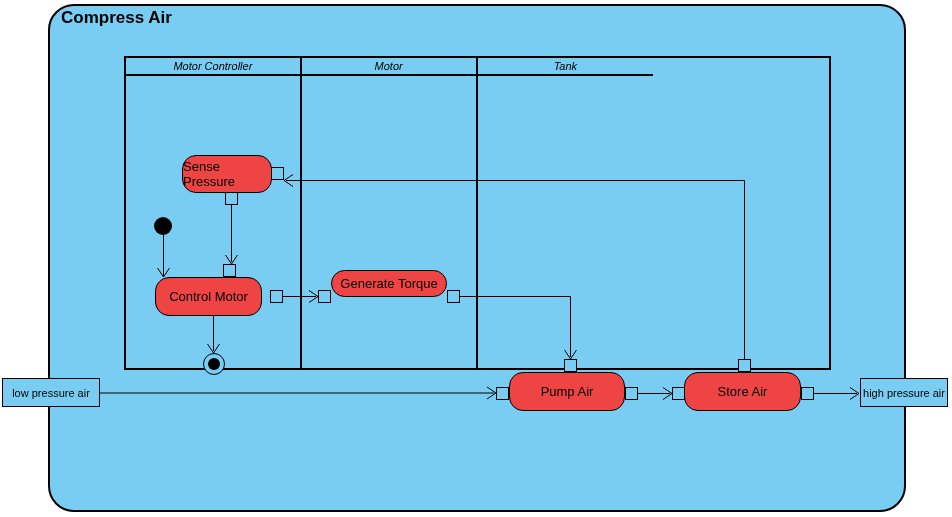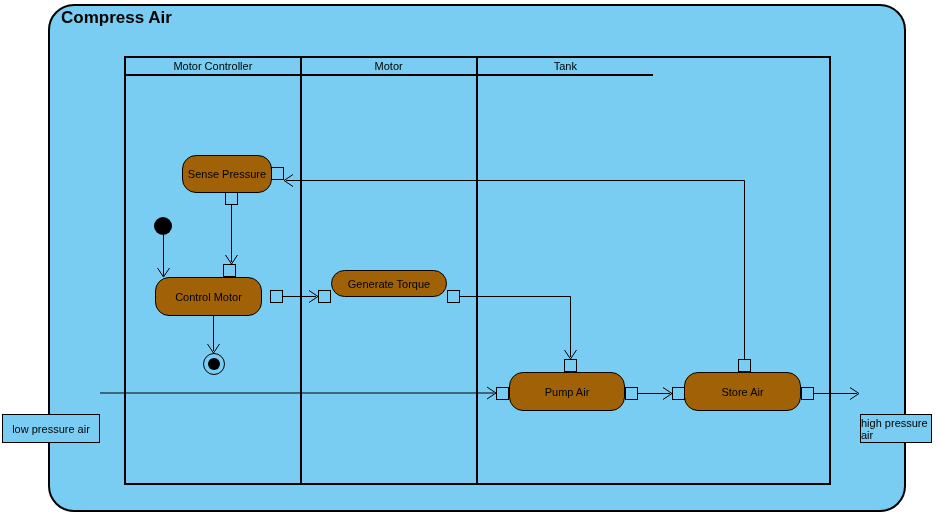--- a/index.html
+++ b/index.html
@@ -4,41 +4,41 @@
 <style>
   html,body{margin:0;padding:0;background:#ffffff;font-family:"Liberation Sans",sans-serif;}
   .stage{position:relative;width:952px;height:517px;background:#ffffff;overflow:hidden;}
 
   
   .frame{position:absolute;left:48px;top:4px;width:858px;height:508px;
          background:#79CDF2;border:2px solid #000;border-radius:26px;box-sizing:border-box;}
   .frame-title{position:absolute;left:61px;top:8px;font-size:17px;font-weight:bold;color:#000;}
 
   
-  .pool{position:absolute;left:124px;top:56px;width:707px;height:429px;
+  .pool{position:absolute;left:124px;top:56px;width:707px;height:314px;
         border:2px solid #000;box-sizing:border-box;
-        display:grid;grid-template-columns:1fr 1fr 1fr 1fr;}
+        display:grid;grid-template-columns:1fr 1fr 1fr 1fr;font-style:italic;}
   .lane{border-right:2px solid #000;}
   .lane:last-child{border-right:none;}
   .lane-header{height:16px;line-height:16px;border-bottom:2px solid #000;
                text-align:center;font-size:11px;color:#000;}
 
   
-  .action{position:absolute;background:#a16207;border:1px solid #000;border-radius:14px;
+  .action{position:absolute;background:#ef4444;border:1px solid #000;border-radius:14px;
           display:flex;align-items:center;justify-content:center;
-          font-size:11px;color:#000;box-sizing:border-box;}
+          font-size:13px;color:#000;box-sizing:border-box;}
 
   
   .pin{position:absolute;width:13px;height:13px;background:#79CDF2;
        border:1px solid #000;box-sizing:border-box;}
 
   
   .obj{position:absolute;background:#79CDF2;border:1px solid #000;
        display:flex;align-items:center;justify-content:center;
-       font-size:11px;color:#000;box-sizing:border-box;margin-top:36px;}
+       font-size:11px;color:#000;box-sizing:border-box;}
 
   
   .initial{position:absolute;left:154px;top:217px;width:18px;height:18px;
            background:#000;border-radius:50%;}
   .final{position:absolute;left:203px;top:353px;width:22px;height:22px;
          border:1px solid #000;border-radius:50%;box-sizing:border-box;
          display:flex;align-items:center;justify-content:center;background:#79CDF2;}
   .final-dot{width:12px;height:12px;background:#000;border-radius:50%;}
 
   svg.connectors{position:absolute;left:0;top:0;pointer-events:none;}
@@ -112,15 +112,15 @@
   <div class="pin" style="left:318px;top:290px;"></div>
   <div class="pin" style="left:447px;top:290px;"></div>
   <div class="pin" style="left:564px;top:359px;"></div>
   <div class="pin" style="left:496px;top:387px;"></div>
   <div class="pin" style="left:625px;top:387px;"></div>
   <div class="pin" style="left:738px;top:359px;"></div>
   <div class="pin" style="left:672px;top:387px;"></div>
   <div class="pin" style="left:801px;top:387px;"></div>
 
   <div class="obj" style="left:2px;top:378px;width:98px;height:29px;">low pressure air</div>
-  <div class="obj" style="left:860px;top:378px;width:72px;height:29px;">high pressure air</div>
+  <div class="obj" style="left:860px;top:378px;width:88px;height:29px;">high pressure air</div>
 
 </div>
 
 </body></html>

